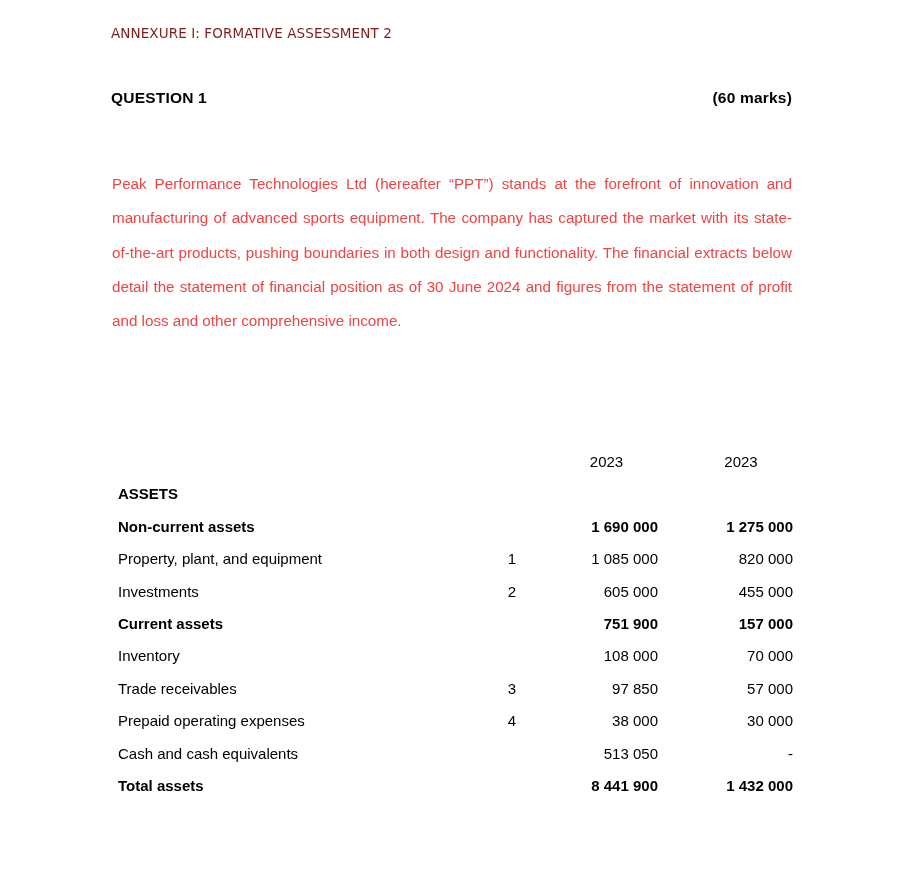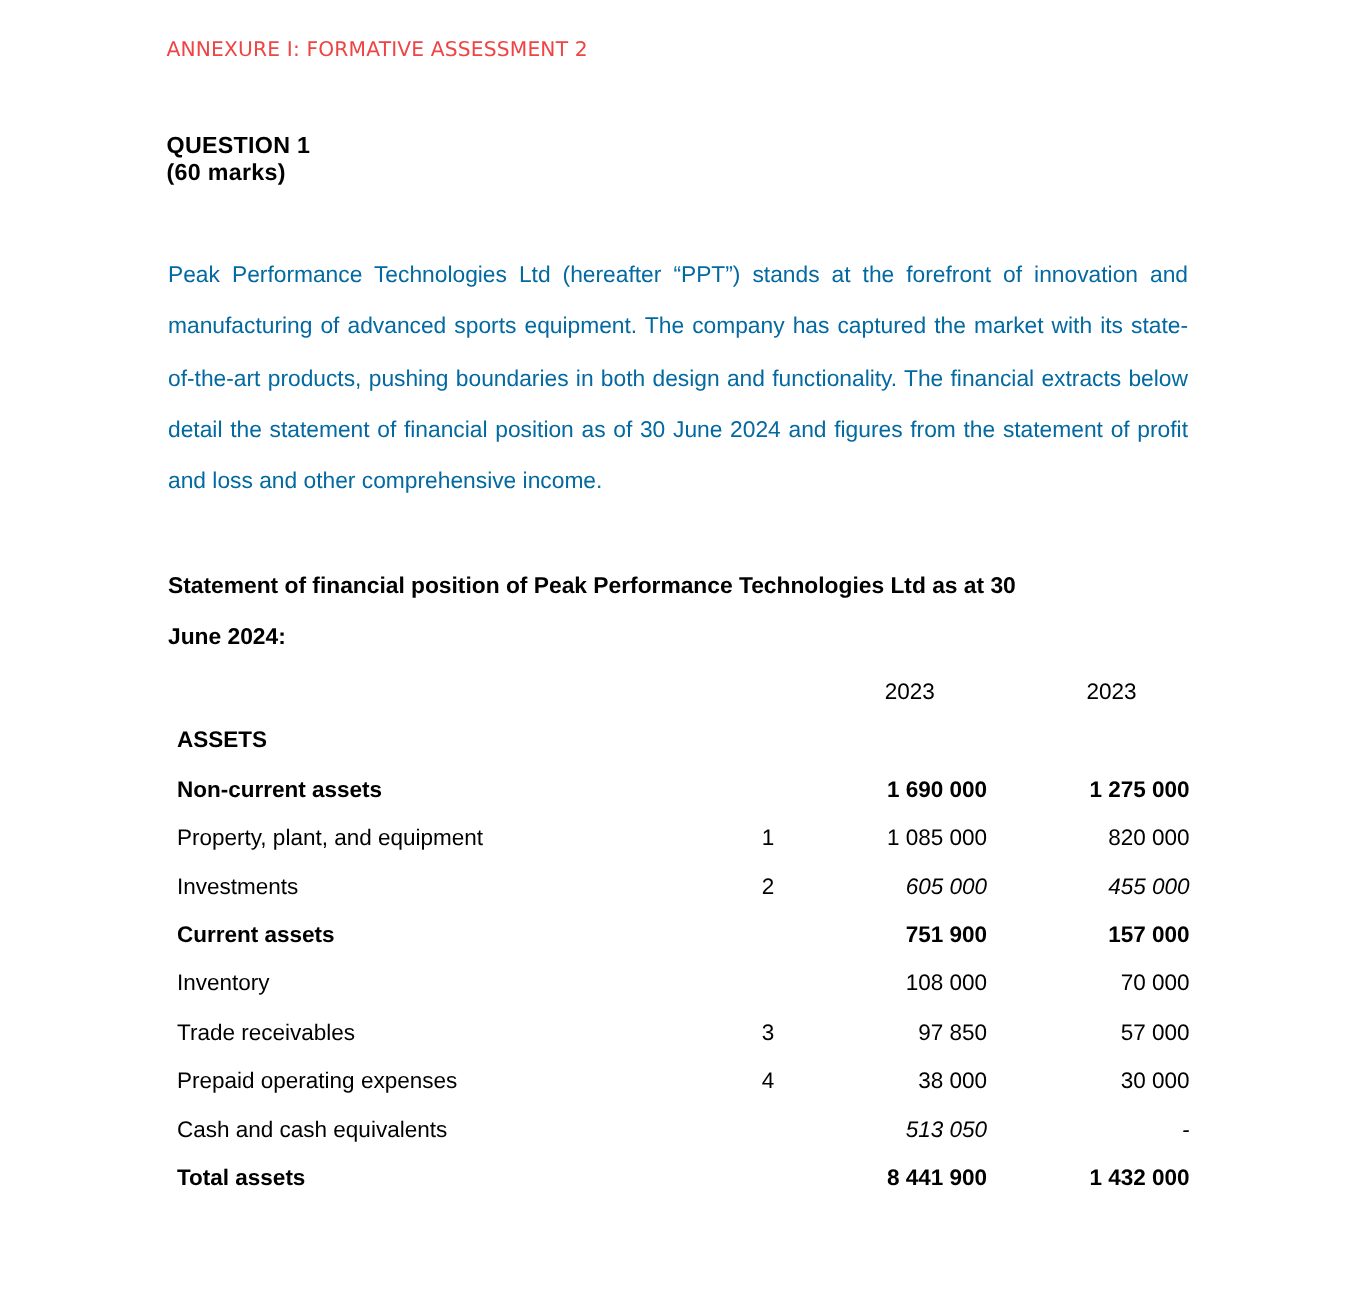--- a/index.html
+++ b/index.html
@@ -23,51 +23,50 @@
   }
 
   
   .annexure {
     position: absolute;
     left: 111px;
     top: 25px;
     font-family: "DejaVu Sans", sans-serif;
     font-size: 13.5px;
     letter-spacing: 0.1px;
-    color: #ef4444;
+    color: #7f1d1d;
     white-space: nowrap;
   }
 
   
   .question-row {
     position: absolute;
     left: 111px;
     top: 89px;
     width: 681px;
     display: flex;
     justify-content: space-between;
     align-items: baseline;
     font-size: 15.5px;
     font-weight: bold;
-    flex-direction: column;
   }
   .question-title { letter-spacing: 0.2px; }
   .question-marks { letter-spacing: 0.2px; }
 
   
   .intro {
     position: absolute;
     left: 112px;
     top: 152px;
     width: 680px;
     font-size: 15.2px;
     line-height: 34.3px;
     text-align: justify;
     text-justify: inter-word;
-    color: #0369a1;
+    color: #ef4444;
   }
 
   
   .stmt-heading {
     position: absolute;
     left: 112px;
     top: 374px;
     width: 681px;
     font-size: 15.2px;
     line-height: 34.3px;
@@ -106,21 +105,21 @@
   .yr { font-weight: bold; text-align: center; padding-right: 0; }
   .note-hd { font-weight: bold; text-align: center; }
   .cur { font-weight: bold; text-align: center; padding-right: 0; }
 
   .bold td, td.bold { font-weight: bold; }
 
   
   .bx-l  { border-left: 1px solid #000; }
   .bx-r  { border-right: 1px solid #000; }
   .bx-t  { border-top: 1px solid #000; }
-  .bx-b  { border-bottom: 1px solid #000; font-style: italic; }
+  .bx-b  { border-bottom: 1px solid #000; }
 
   .thick-under {
     border-bottom: 4px solid #000;
   }
   .pad-under td { height: 14px; }
 
   .note-num { text-align: center; font-size: 15px; }
 </style>
 </head>
 <body>
@@ -129,24 +128,20 @@
 
   <div class="annexure">ANNEXURE I: FORMATIVE ASSESSMENT 2</div>
 
   <div class="question-row">
     <span class="question-title">QUESTION 1</span>
     <span class="question-marks">(60 marks)</span>
   </div>
 
   <p class="intro">Peak Performance Technologies Ltd (hereafter “PPT”) stands at the forefront of innovation and manufacturing of advanced sports equipment. The company has captured the market with its state-of-the-art products, pushing boundaries in both design and functionality. The financial extracts below detail the statement of financial position as of 30 June 2024 and figures from the statement of profit and loss and other comprehensive income.</p>
 
-  <div class="stmt-heading">
-    <div class="l1">Statement of financial position of Peak Performance Technologies Ltd as at 30</div>
-    <div class="l2">June 2024:</div>
-  </div>
 
   <table class="fin-table">
     <colgroup>
       <col class="c-label">
         <col class="c-note">
         <col class="c-gap1">
       <col class="c-v24">
         <col class="c-gap2">
         <col class="c-v23">
     </colgroup>

